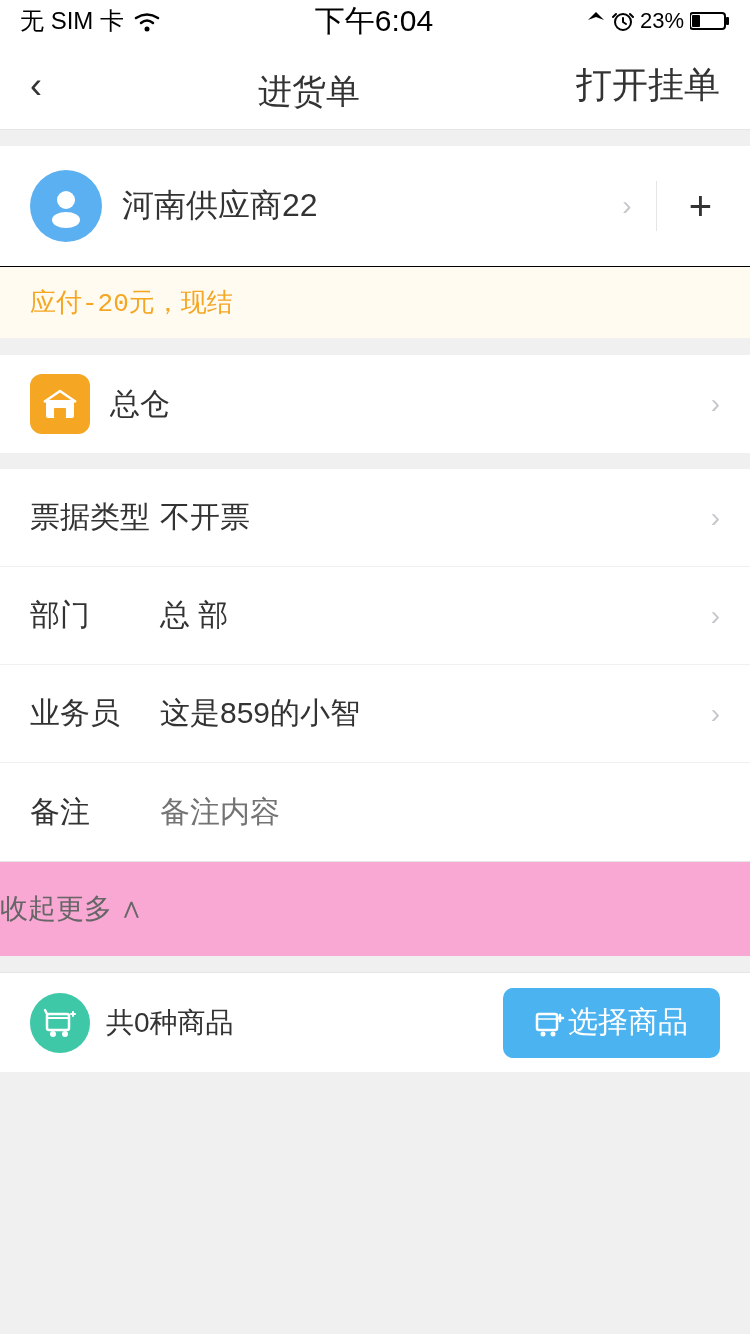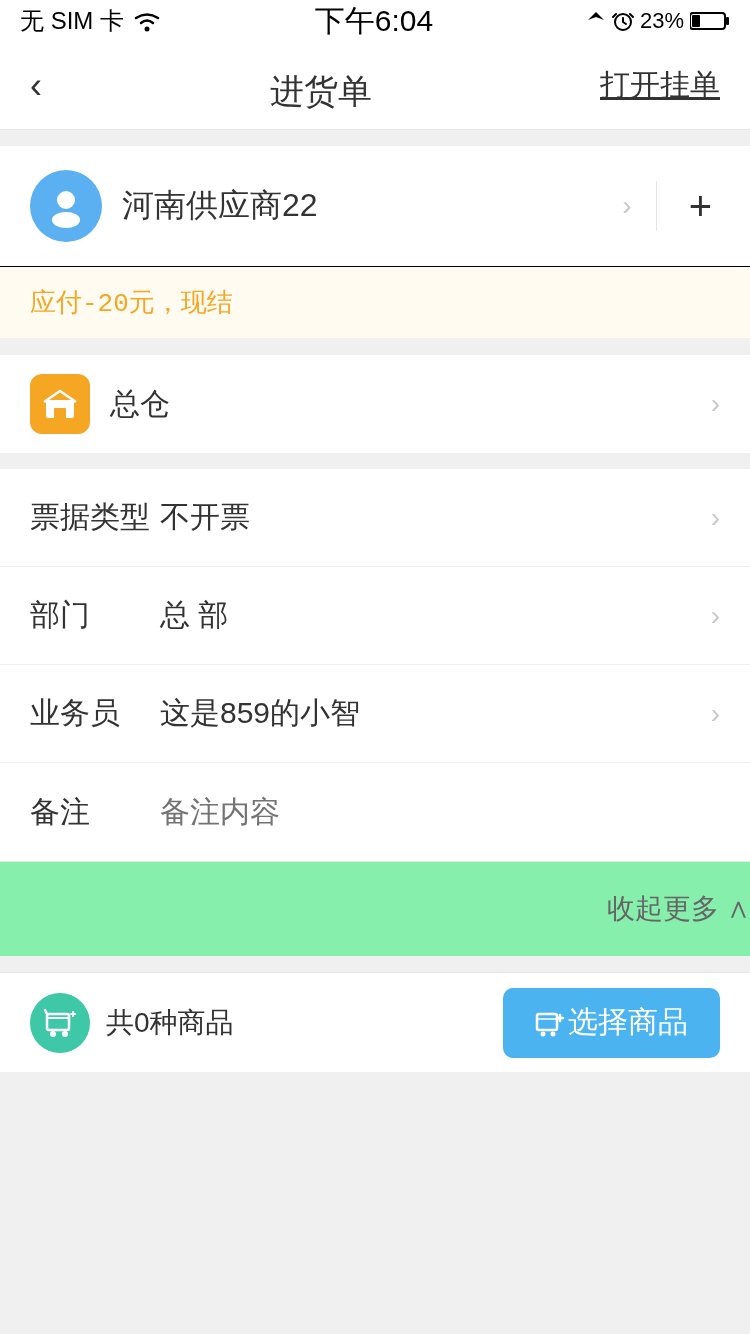--- a/index.html
+++ b/index.html
@@ -44,24 +44,23 @@
       color: #333;
       cursor: pointer;
     }
     .nav-title {
       font-size: 34px;
       font-weight: 500;
       color: #333;
       margin-top: 12px;
     }
     .nav-action {
-      font-size: 30px;
-      color: #333;
-      cursor: pointer;
-      text-decoration: underline;
+      font-size: 36px;
+      color: #333;
+      cursor: pointer;
     }
 
     
     .section-gap {
       height: 16px;
       background: #f0f0f0;
     }
 
     
     .card {
@@ -158,22 +157,22 @@
       flex: 1;
       font-size: 30px;
       color: #333;
     }
     .form-value.placeholder {
       color: #737373;
     }
 
     
     .collapse-row {
-      background: #86efac;
-      text-align: right;
+      background: #f9a8d4;
+      text-align: left;
       padding: 28px 0;
       font-size: 28px;
       color: #666;
       cursor: pointer;
       border-top: 1px solid #e5e5e5;
     }
 
     
     .bottom-bar {
       background: #fff;

